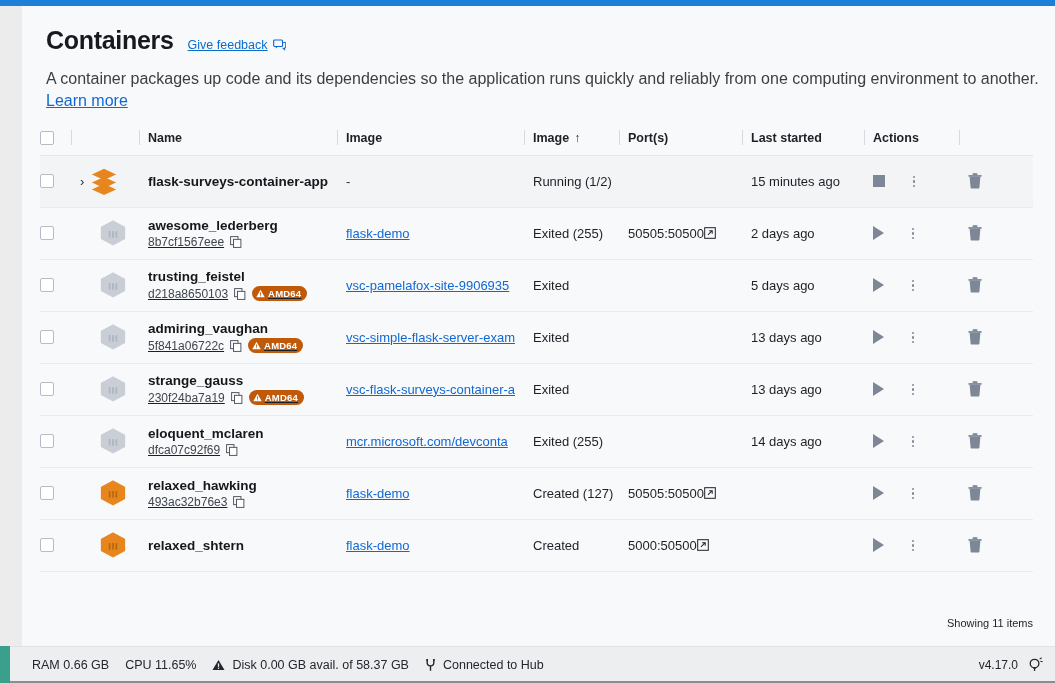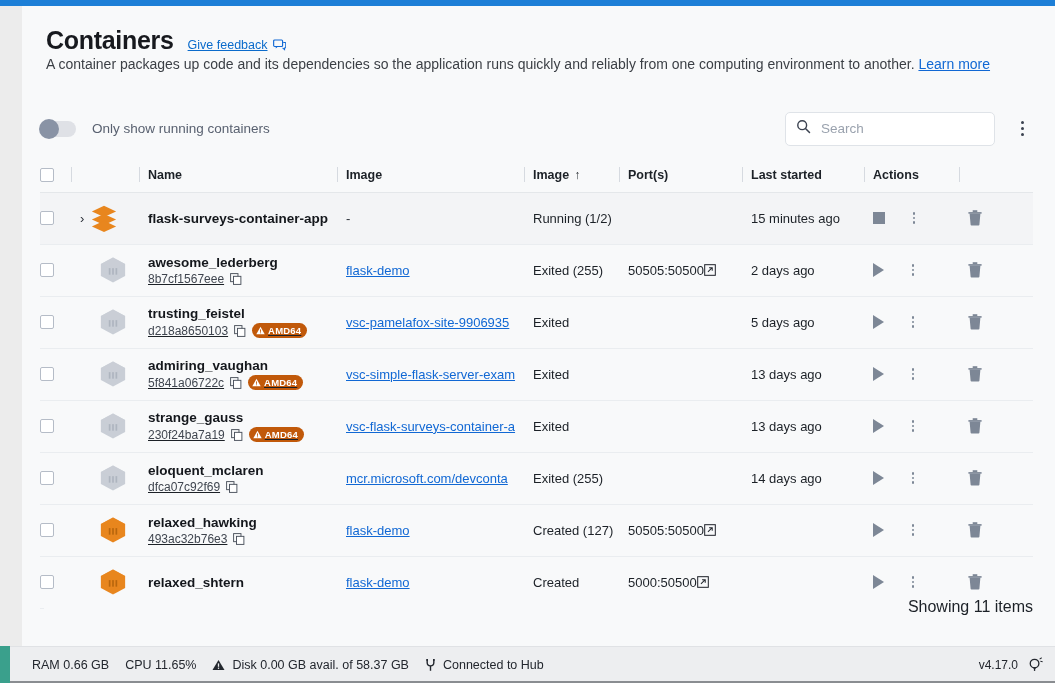--- a/index.html
+++ b/index.html
@@ -39,21 +39,21 @@
   .page-title {
     font-size: 25px; font-weight: bold; color: #17191e; letter-spacing: -0.3px;
   }
   .feedback-link {
     display: inline-flex; align-items: center; gap: 5px;
     font-size: 12.5px; color: #0b6bcb; text-decoration: underline;
     cursor: pointer;
   }
   .feedback-icon { display: inline-block; width: 13px; height: 13px; }
   .subtitle {
-    font-size: 14px; color: #3b3f45; line-height: 1.4;
+    margin-top: 13px; font-size: 16px; color: #3b3f45; line-height: 1.4;
   }
   .learn-more { color: #1168d4; text-decoration: underline; cursor: pointer; }
 
   
   .toolbar {
     margin-top: 33px; padding-left: 18px; padding-right: 22px;
     display: flex; align-items: center; justify-content: space-between;
     height: 42px;
   }
   .toggle-wrap { display: flex; align-items: center; gap: 16px; }
@@ -158,22 +158,22 @@
   .stop { width: 12px; height: 12px; background: #7d8796; cursor: pointer; }
   .kebab-sm {
     width: 14px; display: flex; flex-direction: column; align-items: center;
     gap: 2px; cursor: pointer;
   }
   .kebab-sm i { width: 2.5px; height: 2.5px; border-radius: 50%; background: #7d8796; display: block; }
   .trash { width: 14px; height: 16px; cursor: pointer; display: block; }
 
   
   .showing {
-    position: absolute; right: 22px; bottom: 24px;
-    font-size: 16px; color: #1c2127;
+    position: absolute; right: 22px; bottom: 11px;
+    font-size: 11px; color: #1c2127;
     background: #f8f9fa; padding: 6px 0 6px 14px;
   }
   .fade-bottom {
     position: absolute; left: 22px; right: 0; bottom: 37px; height: 16px;
     background: linear-gradient(to bottom, rgba(248,249,250,0), #f8f9fa 72%);
     pointer-events: none;
   }
 
   
   .statusbar {
@@ -214,44 +214,20 @@
             </svg>
           </span>
         </a>
       </div>
       <div class="subtitle">
         <span>A container packages up code and its dependencies so the application runs quickly and reliably from one computing environment to another.</span>
         <a class="learn-more">Learn more</a>
       </div>
     </div>
 
-    <div class="toolbar">
-      <div class="toggle-wrap">
-        <div class="switch">
-          <div class="knob"></div>
-        </div>
-        <div class="toggle-label">Only show running containers</div>
-      </div>
-      <div class="right-tools">
-        <div class="search-box">
-          <span>
-            <svg width="15" height="15" viewBox="0 0 16 16">
-              <circle cx="6.6" cy="6.6" r="4.7" fill="none" stroke="#3b4250" stroke-width="1.5"></circle>
-              <line x1="10.1" y1="10.1" x2="14.4" y2="14.4" stroke="#3b4250" stroke-width="1.6" stroke-linecap="round"></line>
-            </svg>
-          </span>
-          <input type="text" placeholder="Search" style="">
-        </div>
-        <div class="kebab-big">
-          <i></i>
-          <i></i>
-          <i></i>
-        </div>
-      </div>
-    </div>
 
     <div class="table-wrap">
       <table class="ctable">
         <colgroup>
           <col class="c-check">
             <col class="c-exp">
             <col class="c-name">
             <col class="c-image">
           <col class="c-status">
             <col class="c-ports">

